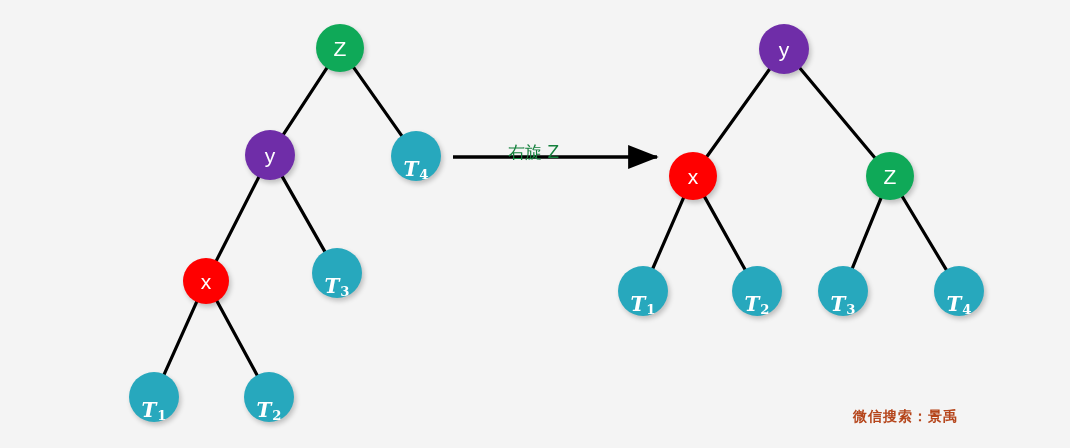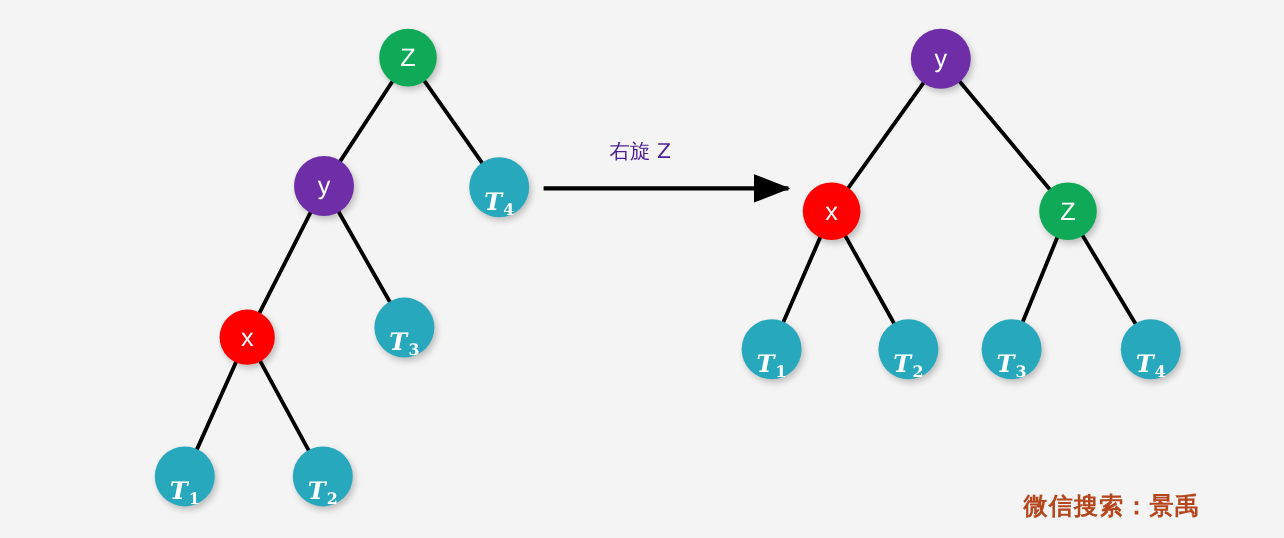--- a/index.html
+++ b/index.html
@@ -59,28 +59,29 @@
     font-size: 0.66em;
     font-style: normal;
     font-weight: 700;
     vertical-align: -0.28em;
     margin-left: 1px;
   }
   .arrow-label {
     position: absolute;
     font-family: "DejaVu Sans", sans-serif;
     font-size: 17px;
-    color: #4c1d95;
+    color: #15803d;
     white-space: nowrap;
+    margin-top: 26px;
   }
   .watermark {
     position: absolute;
     font-family: "DejaVu Serif", serif;
     font-weight: 700;
-    font-size: 20px;
+    font-size: 14px;
     letter-spacing: 1px;
     white-space: nowrap;
   }
 </style>
 </head>
 <body>
 
 <div id="stage">
 
   <svg id="edges" viewBox="0 0 1070 448" preserveAspectRatio="none" aria-hidden="true">

